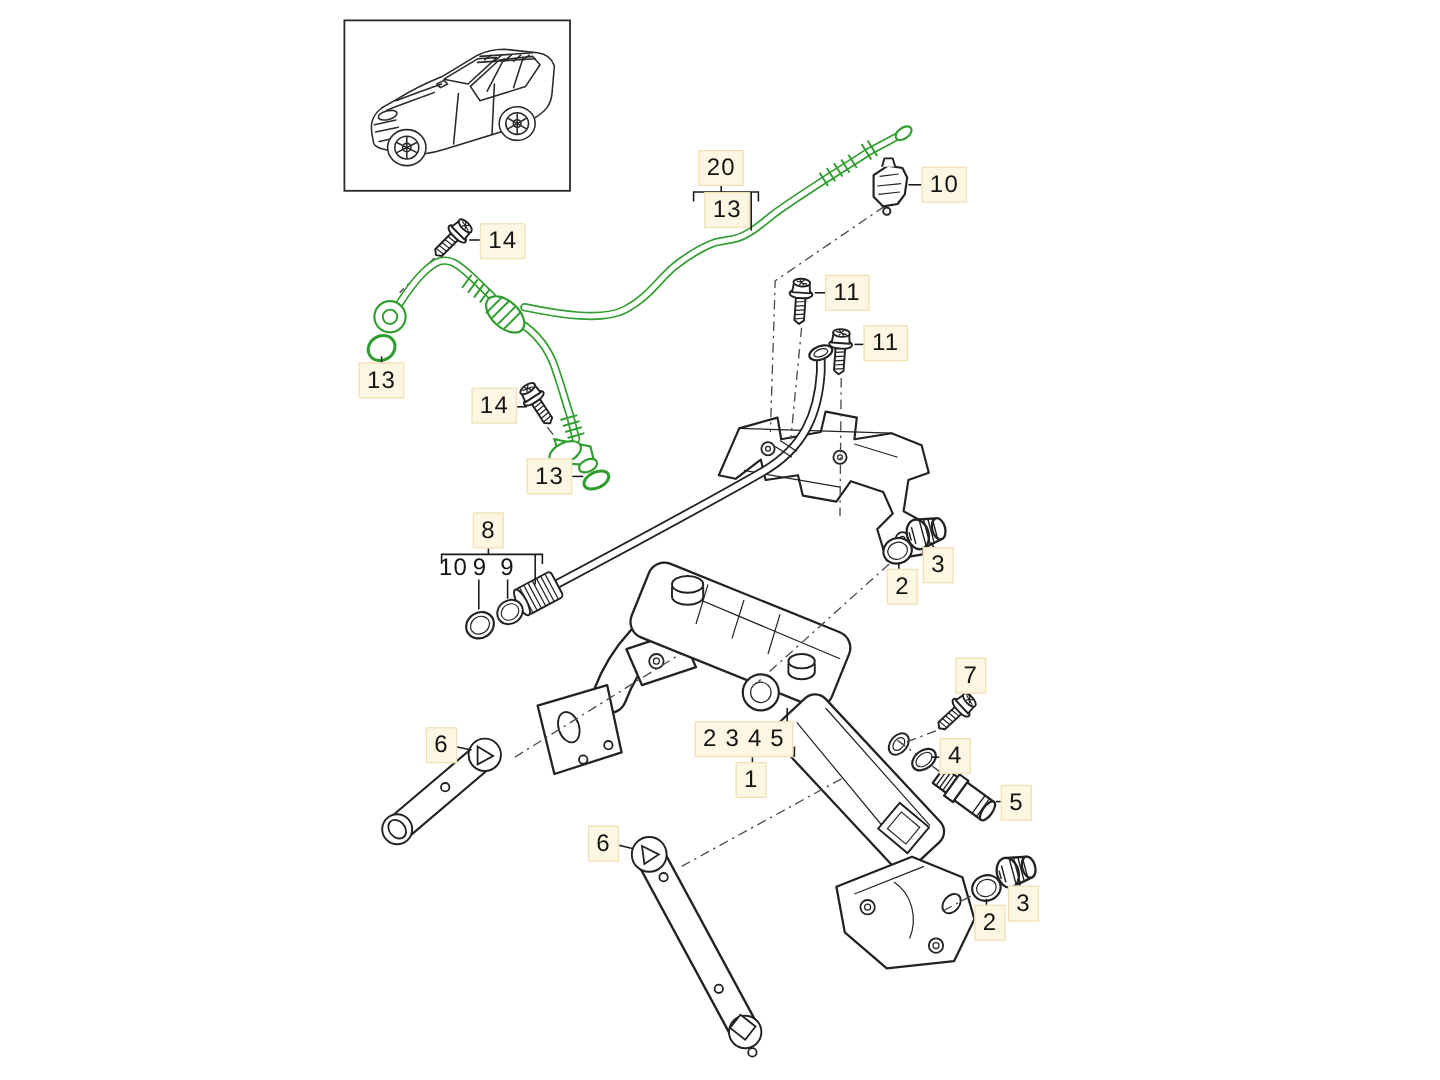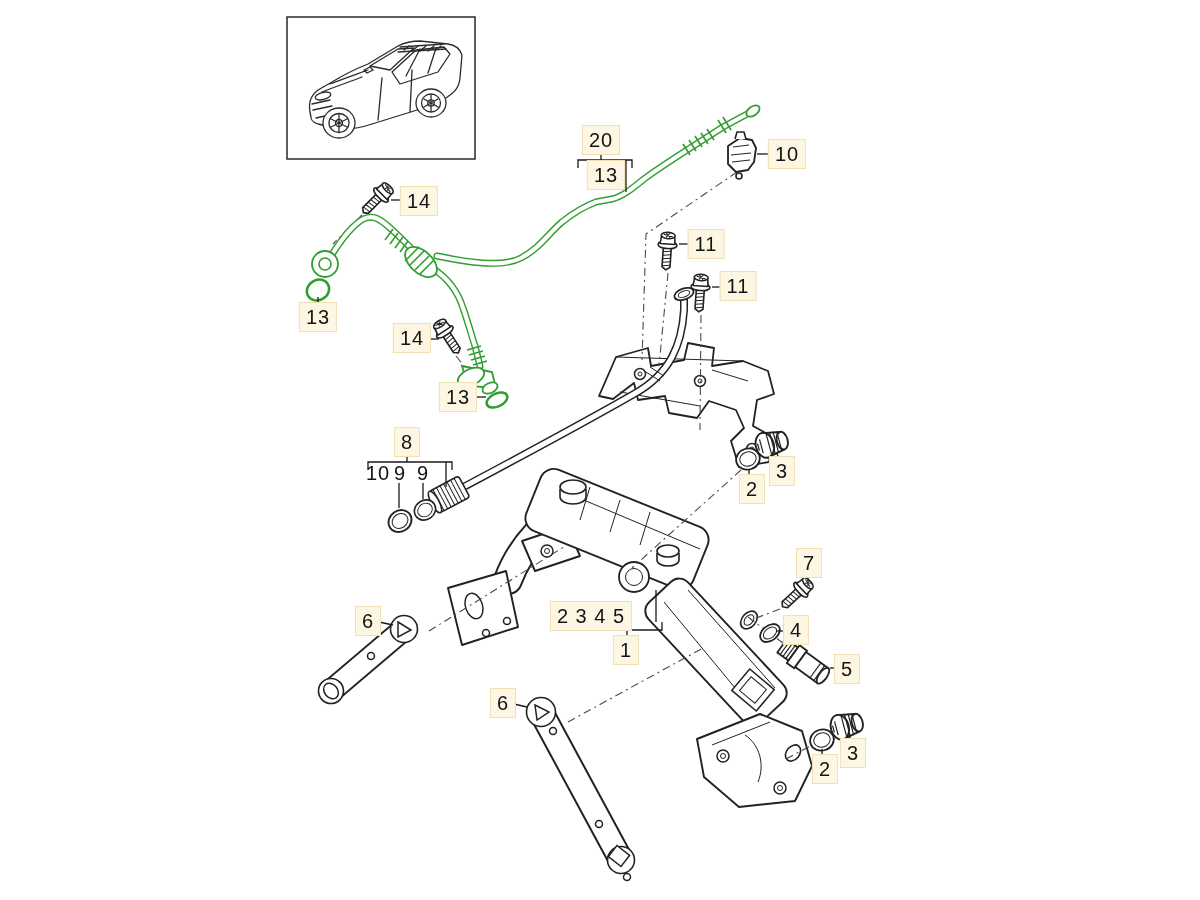--- a/index.html
+++ b/index.html
@@ -261,21 +261,21 @@
       <div class="callout" style="left: 419px; top: 201px;">14</div>
       <div class="callout" style="left: 318px; top: 317px;">13</div>
       <div class="callout" style="left: 412px; top: 338px;">14</div>
       <div class="callout" style="left: 458px; top: 397px;">13</div>
       <div class="callout" style="left: 706px; top: 244px;">11</div>
       <div class="callout" style="left: 738px; top: 286px;">11</div>
       <div class="callout" style="left: 407px; top: 442px;">8</div>
       <div class="callout noback" style="left: 378px; top: 473px;">10</div>
       <div class="callout noback" style="left: 400px; top: 473px;">9</div>
       <div class="callout noback" style="left: 423px; top: 473px;">9</div>
-      <div class="callout" style="left: 591px; top: 616px;">2 3 4 5</div>
+      <div class="callout" style="left: 620px; top: 616px;">2 3 4 5</div>
       <div class="callout" style="left: 626px; top: 650px;">1</div>
       <div class="callout" style="left: 368px; top: 621px;">6</div>
       <div class="callout" style="left: 503px; top: 703px;">6</div>
       <div class="callout" style="left: 809px; top: 563px;">7</div>
       <div class="callout" style="left: 796px; top: 630px;">4</div>
       <div class="callout" style="left: 847px; top: 669px;">5</div>
       <div class="callout" style="left: 752px; top: 489px;">2</div>
       <div class="callout" style="left: 782px; top: 471px;">3</div>
       <div class="callout" style="left: 825px; top: 769px;">2</div>
       <div class="callout" style="left: 853px; top: 753px;">3</div>

